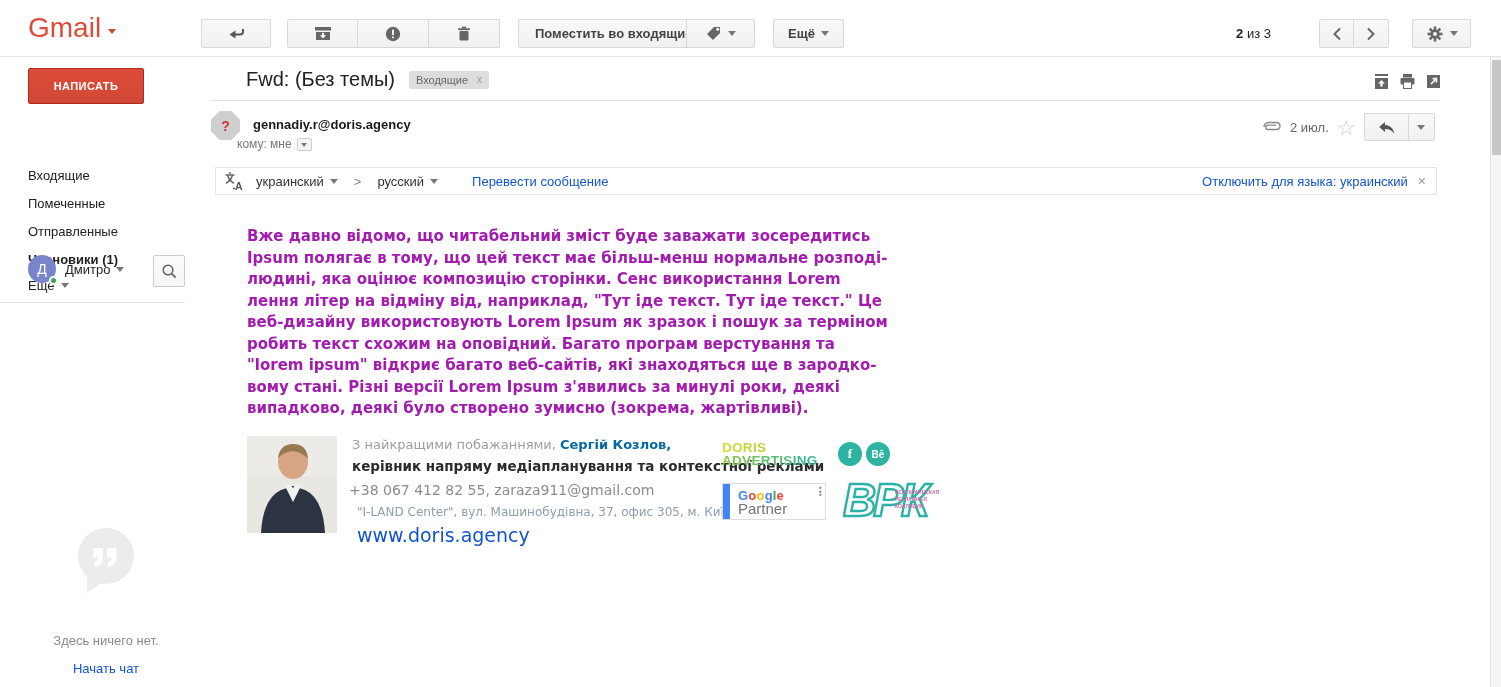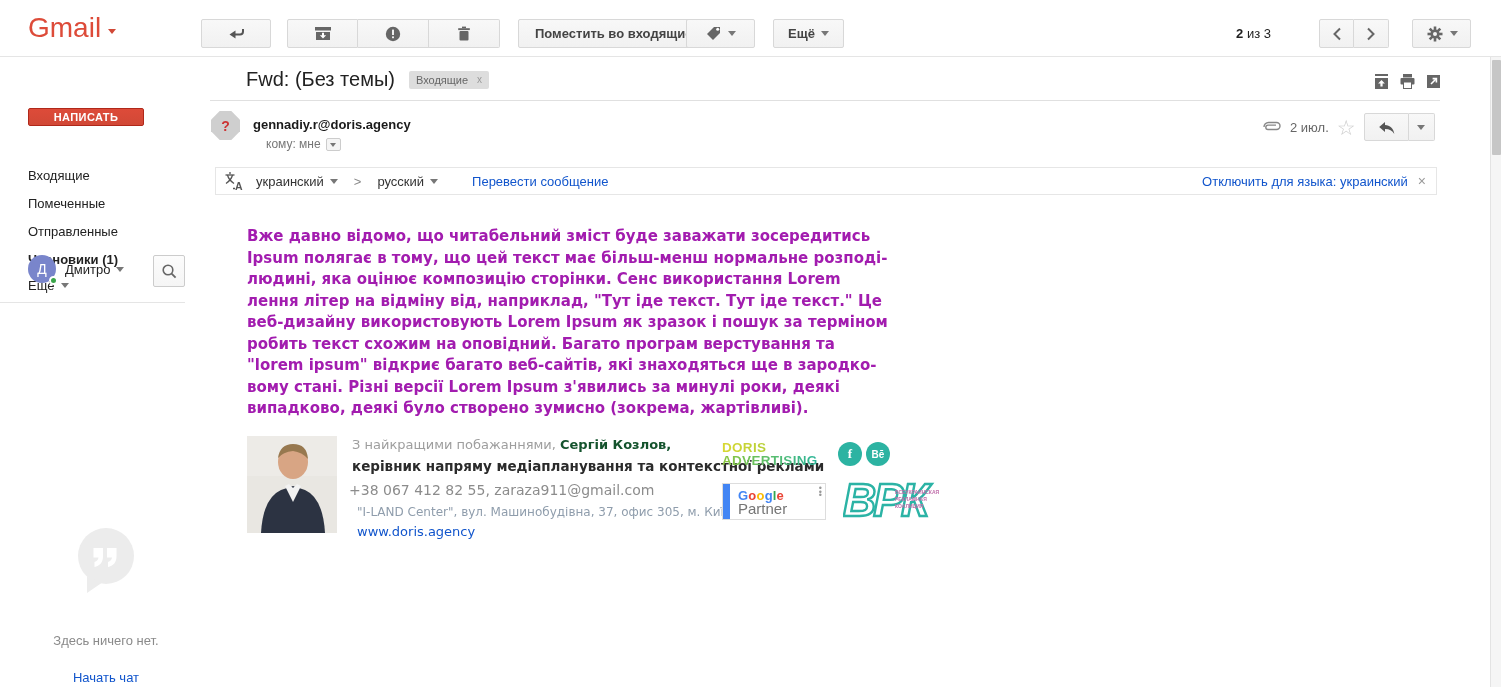--- a/index.html
+++ b/index.html
@@ -30,46 +30,46 @@
   .tb-nav { left:1319px; top:19px; }
   .tb-nav .btn { width:35px; font-size:17px; color:#777; font-weight:normal; }
   .tb-gear { position:absolute; left:1412px; top:19px; width:59px; }
 
   
   .scrollbar { position:absolute; top:57px; right:0; width:11px; height:630px; background:#f5f5f5; border-left:1px solid #e3e3e3; }
   .scroll-thumb { position:absolute; top:3px; left:1px; width:9px; height:95px; background:#c6c6c6; border-radius:1px; }
 
   
   .sidebar { position:absolute; left:0; top:57px; width:190px; height:630px; }
-  .compose-btn { position:absolute; left:28px; top:11px; width:116px; height:18px; background:linear-gradient(#dd4b39,#d14836); border:1px solid #b0281a; border-radius:2px; color:#fff; font-size:11px; font-weight:bold; letter-spacing:.4px; display:flex; align-items:center; justify-content:center; cursor:pointer;margin-top:40px; }
+  .compose-btn { position:absolute; left:28px; top:11px; width:116px; height:36px; background:linear-gradient(#dd4b39,#d14836); border:1px solid #b0281a; border-radius:2px; color:#fff; font-size:11px; font-weight:bold; letter-spacing:.4px; display:flex; align-items:center; justify-content:center; cursor:pointer; }
   .nav-item { position:absolute; left:28px; font-size:13px; color:#222; cursor:pointer; display:flex; align-items:center; gap:6px; }
   .nav-item.bold { font-weight:bold; }
   .sb-divider { position:absolute; left:0; width:185px; height:1px; background:#e5e5e5; }
   .user-row { position:absolute; left:28px; top:198px; display:flex; align-items:center; }
   .avatar { position:relative; width:28px; height:28px; border-radius:50%; background:#7985cb; color:#fff; font-size:14px; display:flex; align-items:center; justify-content:center; cursor:pointer; }
   .presence-dot { position:absolute; right:-2px; bottom:-2px; width:9px; height:9px; border-radius:50%; background:#3aa54a; border:2px solid #fff; }
   .user-name { margin-left:9px; font-size:13px; color:#222; cursor:pointer; display:flex; align-items:center; gap:6px; }
   .search-btn { position:absolute; left:153px; top:198px; width:32px; height:32px; background:linear-gradient(#fcfcfc,#f5f5f5); border:1px solid #ccc; border-radius:2px; display:flex; align-items:center; justify-content:center; cursor:pointer; }
   .chat-zone { position:absolute; left:0; top:470px; width:212px; text-align:center; }
   .chat-zone svg { display:block; margin:0 auto; }
   .chat-empty { margin-top:34px; font-size:13px; color:#8a8a8a; }
-  .chat-start { margin-top:22px; font-size:13px; color:#1155cc; cursor:pointer; }
+  .chat-start { margin-top:13px; font-size:13px; color:#1155cc; cursor:pointer; }
 
   
   .subject-row { position:absolute; left:246px; top:68px; display:flex; align-items:center; }
   .subject { font-size:20px; font-weight:normal; color:#222; }
   .chip { margin-left:14px; background:#ddd; border-radius:2px; height:18px; padding:0 7px; font-size:11px; color:#666; display:inline-flex; align-items:center; cursor:pointer; }
   .chip .chip-x { margin-left:9px; color:#999; font-size:10px; cursor:pointer; }
   .subj-icons { position:absolute; right:58px; top:72px; display:flex; gap:7px; }
   .subj-icons span { cursor:pointer; }
   .subject-hr { position:absolute; left:210px; top:100px; width:1230px; height:1px; background:#e0e0e0; }
 
   .octagon { position:absolute; left:211px; top:111px; width:29px; height:29px; background:#cfcfcf; clip-path:polygon(30% 0,70% 0,100% 30%,100% 70%,70% 100%,30% 100%,0 70%,0 30%); color:#cc3333; font-size:14px; font-weight:bold; display:flex; align-items:center; justify-content:center; }
   .sender-email { position:absolute; left:253px; top:117px; font-size:13px; font-weight:bold; color:#1a1a1a; }
-  .sender-to { position:absolute; left:266px; top:137px; font-size:12px; color:#777; display:flex; align-items:flex-end; gap:5px; }
+  .sender-to { position:absolute; left:237px; top:137px; font-size:12px; color:#777; display:flex; align-items:flex-end; gap:5px; }
   .mini-dd { width:15px; height:13px; border:1px solid #ccc; background:#f5f5f5; border-radius:2px; display:inline-flex; align-items:center; justify-content:center; cursor:pointer; }
   .mini-dd .tri-down { border-left-width:3px; border-right-width:3px; border-top-width:4px; }
   .hdr-meta { position:absolute; left:1262px; top:113px; display:flex; align-items:center; gap:8px; }
   .hdr-date { font-size:13px; color:#666; }
   .star { font-size:21px; color:#ccc; cursor:pointer; line-height:1; }
   .reply-group { display:inline-flex; }
   .reply-group .btn { height:28px; }
   .reply-group .btn:first-child { width:45px; border-radius:2px 0 0 2px; }
   .reply-group .btn:last-child { width:26px; border-left-width:0; border-radius:0 2px 2px 0; }
 
@@ -81,25 +81,25 @@
   .t-right { margin-left:auto; display:flex; align-items:center; gap:10px; padding-right:10px; }
   .t-disable { color:#1155cc; cursor:pointer; }
   .t-close { color:#999; font-size:14px; cursor:pointer; }
 
   .mail-body { position:absolute; left:247px; top:226px; font-family:"DejaVu Sans", sans-serif; font-size:15px; color:#a21caf; line-height:21.5px; white-space:nowrap;font-weight:bold; }
 
   
   .sig-photo { position:absolute; left:247px; top:436px; width:90px; height:97px; overflow:hidden; background:#eceae6; }
   .sig-text { position:absolute; left:352px; top:437px; font-family:"DejaVu Sans", sans-serif; white-space:nowrap; }
   .sig-line1 { font-size:13px; color:#9e9e9e; }
-  .sig-name { color:#14532d; font-weight:bold; }
+  .sig-name { color:#0369a1; font-weight:bold; }
   .sig-role { margin-top:6px; font-size:13.5px; font-weight:bold; color:#2b2b2b; }
   .sig-contacts { margin-top:8px; margin-left:-3px; font-size:14px; color:#8c8c8c; }
   .sig-address { margin-top:7px; margin-left:5px; font-size:12px; color:#8f9dac; }
-  .sig-site { margin-top:5px; margin-left:5px; font-size:13px; color:#1155cc; cursor:pointer; display:inline-block; }
+  .sig-site { margin-top:5px; margin-left:5px; font-size:19px; color:#1155cc; cursor:pointer; display:inline-block; }
 
   .doris-logo { position:absolute; left:722px; top:441px; font-size:13.5px; font-weight:800; line-height:13px; letter-spacing:.3px; }
   .doris-l1 { background:linear-gradient(90deg,#d9d832,#8cc63f); -webkit-background-clip:text; background-clip:text; color:transparent; }
   .doris-l2 { background:linear-gradient(90deg,#8cc63f,#2bb59a); -webkit-background-clip:text; background-clip:text; color:transparent; }
   .soc-circle { position:absolute; top:442px; width:24px; height:24px; border-radius:50%; background:#2cb3a2; color:#fff; display:flex; align-items:center; justify-content:center; cursor:pointer; }
   .soc-fb { left:838px; font-size:13px; font-weight:bold; font-family:"Liberation Serif", serif; }
   .soc-be { left:866px; font-size:10px; font-weight:bold; }
   .gp-badge { position:absolute; left:722px; top:483px; width:104px; height:37px; background:#fff; border:1px solid #ddd; }
   .gp-bar { position:absolute; left:0; top:0; width:7px; height:35px; background:#4285f4; }
   .gp-google { position:absolute; left:15px; top:4px; font-size:13px; font-weight:bold; letter-spacing:.2px; }

